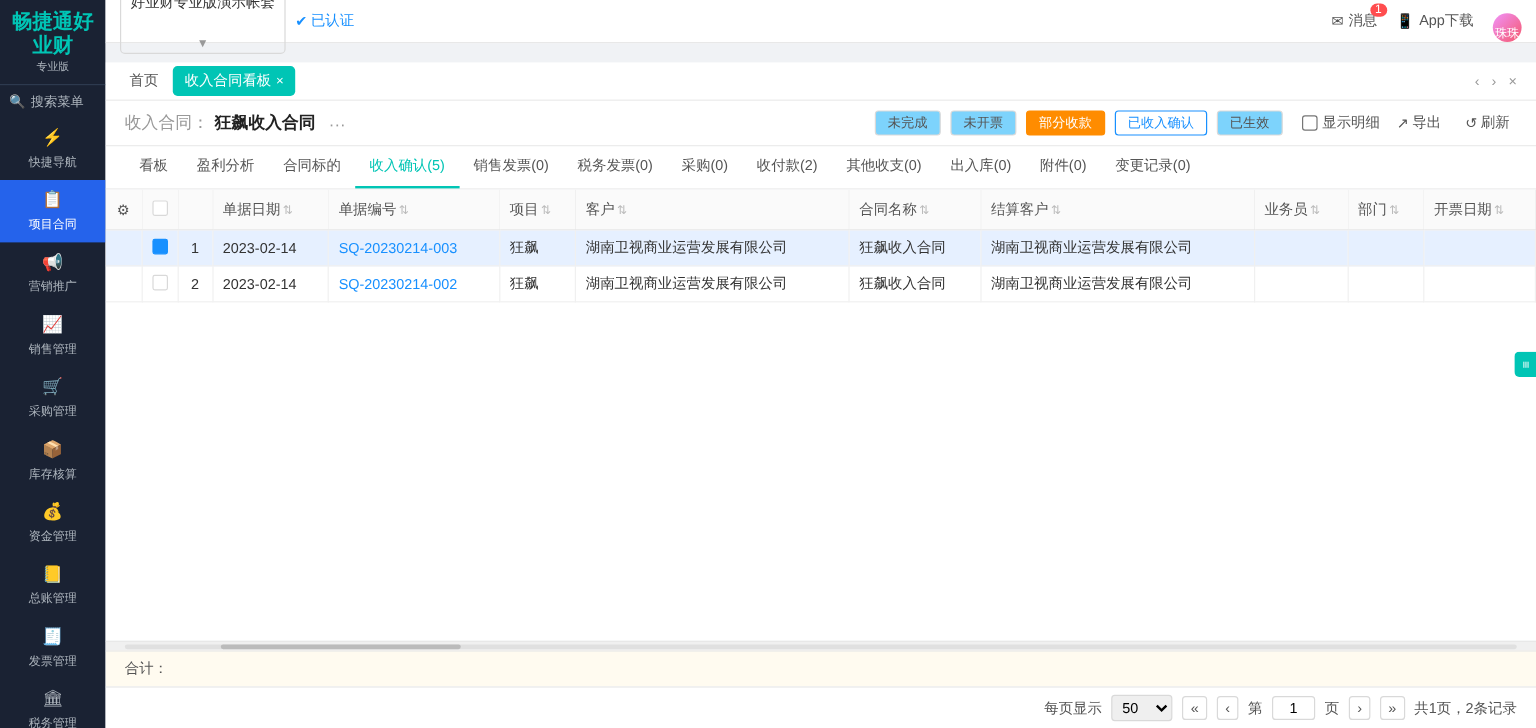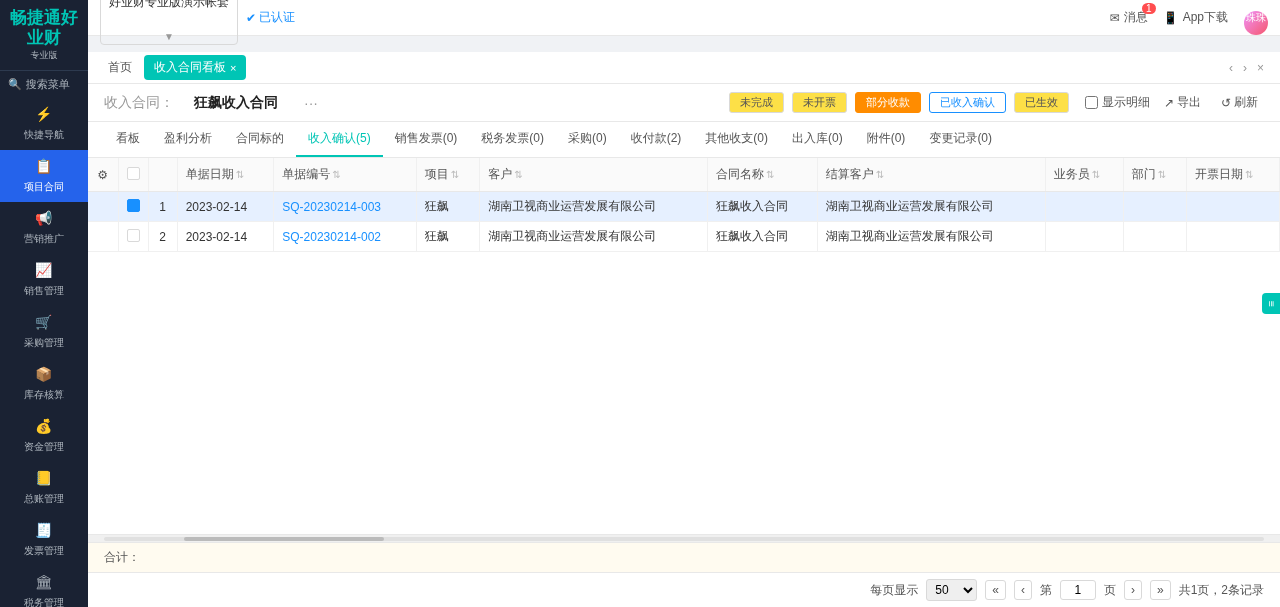--- a/index.html
+++ b/index.html
@@ -22,37 +22,37 @@
     
     .topbar { background: #fff; border-bottom: 1px solid #e8e8e8; padding: 0 12px; height: 36px; display: flex; align-items: center; justify-content: space-between; flex-shrink: 0; }
     .topbar-left { display: flex; align-items: center; gap: 8px; }
     .company-select { display: flex; align-items: center; gap: 20px; border: 1px solid #d9d9d9; border-radius: 4px; padding: 2px 8px; font-size: 12px; cursor: pointer; color: #333; flex-direction: column; }
     .company-select .arrow { color: #999; font-size: 10px; }
     .cert-badge { display: flex; align-items: center; gap: 3px; color: #1890ff; font-size: 12px; }
     .cert-icon { color: #1890ff; }
     .topbar-right { display: flex; align-items: center; gap: 16px; }
     .topbar-action { display: flex; align-items: center; gap: 4px; cursor: pointer; color: #555; font-size: 12px; position: relative; }
     .badge { background: #ff4d4f; color: #fff; border-radius: 8px; font-size: 10px; padding: 0 4px; min-width: 14px; text-align: center; position: absolute; top: -6px; right: -8px; }
-    .user-avatar { width: 24px; height: 24px; border-radius: 50%; background: linear-gradient(135deg, #f093fb, #f5576c); display: flex; align-items: flex-start; justify-content: center; color: #fff; font-size: 10px; margin-top: 10px; }
+    .user-avatar { width: 24px; height: 24px; border-radius: 50%; background: linear-gradient(135deg, #f093fb, #f5576c); display: flex; align-items: flex-end; justify-content: center; color: #fff; font-size: 10px; margin-top: 10px; }
 
     
     .tabbar { background: #fff; border-bottom: 1px solid #e8e8e8; padding: 0 12px; height: 32px; display: flex; align-items: center; gap: 4px; flex-shrink: 0; margin-top: 16px; }
     .tab-home { font-size: 12px; color: #555; padding: 0 8px; cursor: pointer; }
     .tab-item { display: flex; align-items: center; gap: 4px; background: #00c5b5; color: #fff; border-radius: 4px; padding: 4px 10px; font-size: 12px; cursor: pointer; }
     .tab-item .close { cursor: pointer; font-size: 11px; }
     .tab-nav { display: flex; align-items: center; gap: 2px; margin-left: auto; color: #999; }
     .tab-nav span { cursor: pointer; padding: 2px 4px; font-size: 12px; }
 
     
     .page-header { background: #fff; padding: 8px 16px; display: flex; align-items: center; justify-content: space-between; border-bottom: 1px solid #e8e8e8; flex-shrink: 0; }
-    .page-title { font-size: 14px; color: #333; display: flex; align-items: center; gap: 20px; }
+    .page-title { font-size: 14px; color: #333; display: flex; align-items: center; gap: 5px; }
     .page-title-label { color: #999; }
     .page-title-value { font-weight: bold; color: #222; }
     .page-header-right { display: flex; align-items: center; gap: 8px; }
-    .status-btn { border: 1px solid #d9d9d9; border-radius: 3px; padding: 2px 10px; font-size: 11px; cursor: pointer; background: #fde047; color: #555; }
+    .status-btn { border: 1px solid #d9d9d9; border-radius: 3px; padding: 2px 10px; font-size: 11px; cursor: pointer; background: #7dd3fc; color: #555; }
     .status-btn.active { background: #ff8c00; border-color: #ff8c00; color: #fff; }
     .status-btn.blue { background: #fff; border-color: #1890ff; color: #1890ff; }
     .more-btn { cursor: pointer; color: #999; font-size: 14px; padding: 2px 6px; }
 
     
     .sub-tabs { background: #fff; display: flex; border-bottom: 1px solid #e8e8e8; padding: 0 16px; flex-shrink: 0; }
     .sub-tab { padding: 8px 12px; font-size: 12px; color: #555; cursor: pointer; border-bottom: 2px solid transparent; white-space: nowrap; }
     .sub-tab.active { color: #00c5b5; border-bottom-color: #00c5b5; }
 
     

